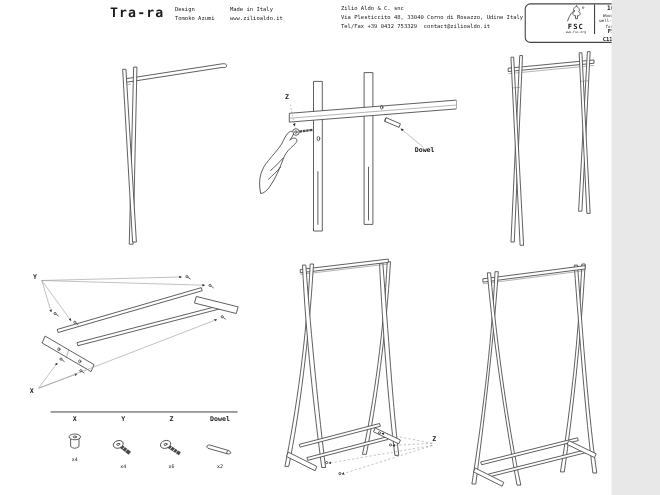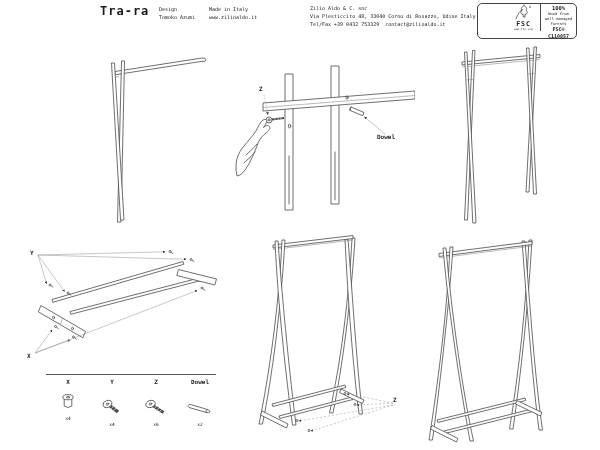--- a/index.html
+++ b/index.html
@@ -1,17 +1,17 @@
 <!DOCTYPE html>
 <html><head>
 <meta charset="utf-8">
 <style>
   html,body{margin:0;padding:0;background:#e8e8e8;}
   #sheet{
-    position:relative;width:600px;height:450px;background:#ffffff;
+    position:relative;width:556px;height:450px;background:#ffffff;
     font-family:"DejaVu Sans Mono","Liberation Mono",monospace;color:#1a1a1a;
     overflow:hidden;
   }
   .abs{position:absolute;}
   #title{left:100px;top:4px;font-size:12px;font-weight:bold;letter-spacing:1px;}
   .tiny{font-size:5px;line-height:1.55;white-space:pre;}
   #credits-design{left:159px;top:6px;}
   #credits-made{left:209px;top:6px;}
   #company{left:310px;top:5px;}
   

